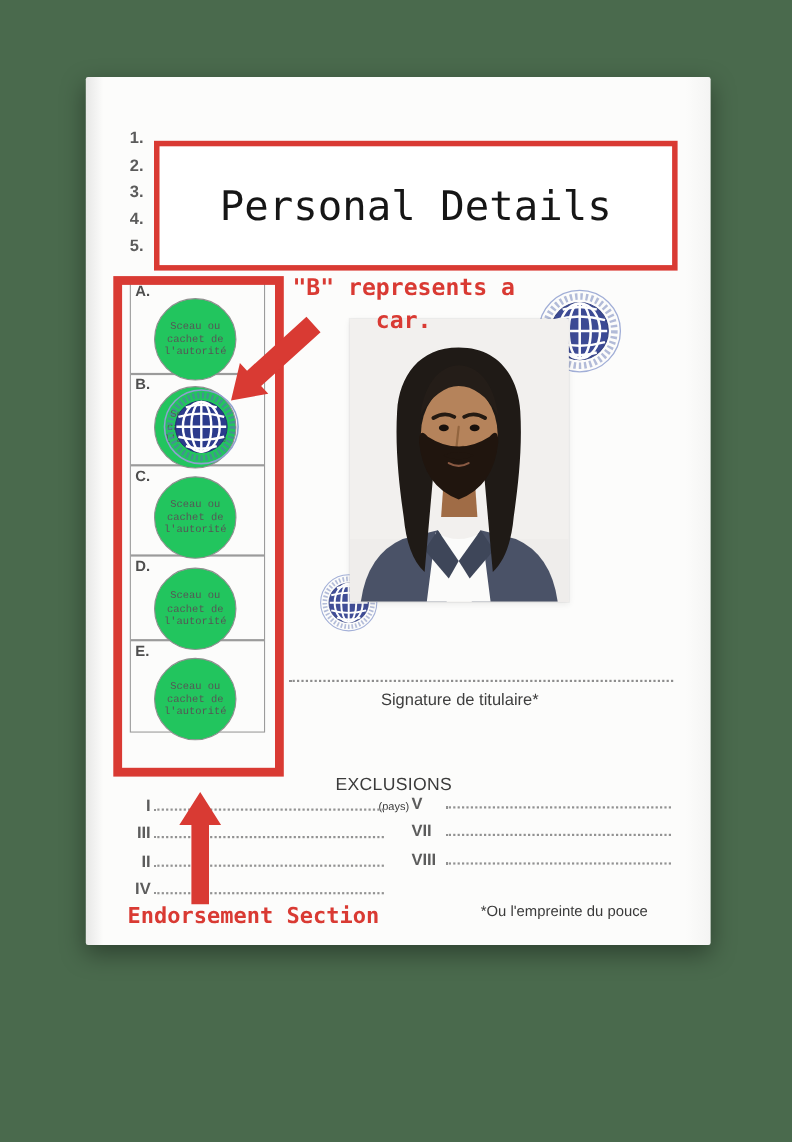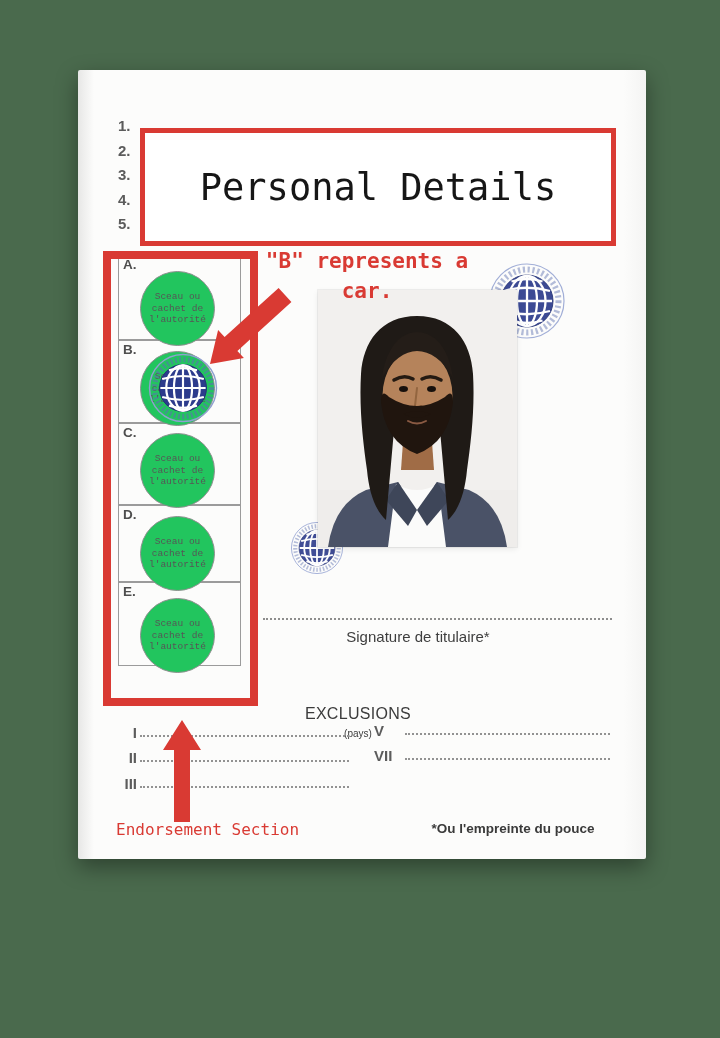--- a/index.html
+++ b/index.html
@@ -26,37 +26,37 @@
   .hl-rect{position:absolute;left:103px;top:251px;width:139px;height:439px;border:8px solid #d93a33;z-index:6;}
   
   .stamp{position:absolute;}
   
   .photo{position:absolute;left:318px;top:290px;width:199px;height:257px;background:#f2f0ee;
          box-shadow:0 0 0 1px rgba(0,0,0,.05),0 2px 6px rgba(0,0,0,.08);z-index:4;}
   
   .note{position:absolute;left:252px;top:246px;width:230px;text-align:center;z-index:8;
         font-family:"DejaVu Sans Mono",monospace;font-weight:700;font-size:21px;line-height:30px;color:#d93a33;}
   .endorse-label{position:absolute;left:116px;top:820px;z-index:8;font-family:"DejaVu Sans Mono",monospace;
-        font-weight:400;font-size:16px;color:#d93a33;white-space:nowrap;}
+        font-weight:700;font-size:20px;color:#d93a33;white-space:nowrap;}
   
   .sig-line{position:absolute;left:263px;top:610px;width:349px;height:8px;border-bottom:2px dotted #8d8d8d;}
   .sig-label{position:absolute;left:283px;top:628px;width:270px;text-align:center;font-size:15px;color:#3e3e3e;}
   .excl{position:absolute;left:300px;top:666px;width:116px;text-align:center;color:#3b3b3b;margin-top:39px;}
   .excl .t1{font-size:16px;letter-spacing:.3px;}
   .excl .t2{font-size:10px;margin-top:5px;}
   .xcol{position:absolute;}
   .xrow{display:flex;height:25.5px;align-items:flex-end;}
   .xrow .rn{font-size:15px;font-weight:700;color:#5c5c5c;line-height:14px;}
   .xrow .dots{flex:1;border-bottom:2px dotted #929292;margin:0 0 3px 3px;}
   .xcol.left{left:120px;top:714px;width:229px;}
   .xcol.left .rn{width:17px;text-align:right;}
   .xcol.right{left:374px;top:712px;width:236px;}
   .xcol.right .rn{width:28px;text-align:left;}
   .footnote{position:absolute;left:430px;top:821px;width:166px;text-align:center;
-            font-size:13.5px;font-weight:700;color:#3a3a3a;}
+            font-size:13.5px;font-weight:400;color:#3a3a3a;}
   .arrows{position:absolute;left:0;top:0;z-index:9;pointer-events:none;}
 </style>
 </head>
 <body>
 
 <div class="canvas">
 
   <div class="paper"></div>
 
   <div class="toplist">
@@ -195,36 +195,44 @@
     <div class="t1">EXCLUSIONS</div>
     <div class="t2">(pays)</div>
   </div>
 
   <div class="xcol left">
     <div class="xrow">
         <span class="rn">I</span>
         <div class="dots"></div>
       </div>
     <div class="xrow">
+        <span class="rn">III</span>
+        <div class="dots"></div>
+      </div>
+    <div class="xrow">
         <span class="rn">II</span>
         <div class="dots"></div>
       </div>
     <div class="xrow">
-        <span class="rn">III</span>
+        <span class="rn">IV</span>
         <div class="dots"></div>
       </div>
   </div>
 
   <div class="xcol right">
     <div class="xrow">
         <span class="rn">V</span>
         <div class="dots"></div>
       </div>
     <div class="xrow">
         <span class="rn">VII</span>
+        <div class="dots"></div>
+      </div>
+    <div class="xrow">
+        <span class="rn">VIII</span>
         <div class="dots"></div>
       </div>
   </div>
 
   <div class="footnote">*Ou l'empreinte du pouce</div>
 
   <div class="endorse-label">Endorsement Section</div>
 
   <svg class="arrows" width="720" height="1038" viewBox="0 0 720 1038">
     <polygon fill="#d93a33" points="278.6,288.0 291.4,302.0 237.4,351.0 243.9,358.0 210,364 218.1,330.0 224.6,337.0"></polygon>

